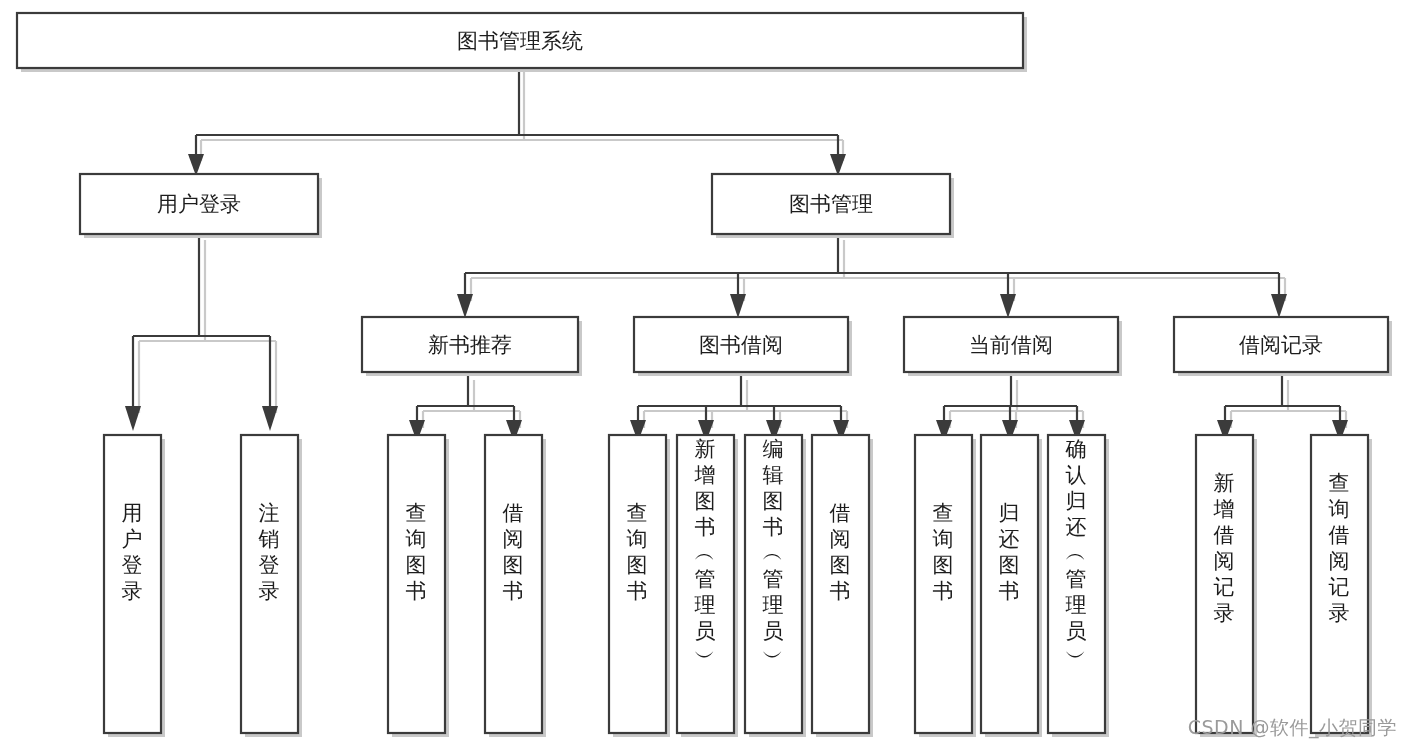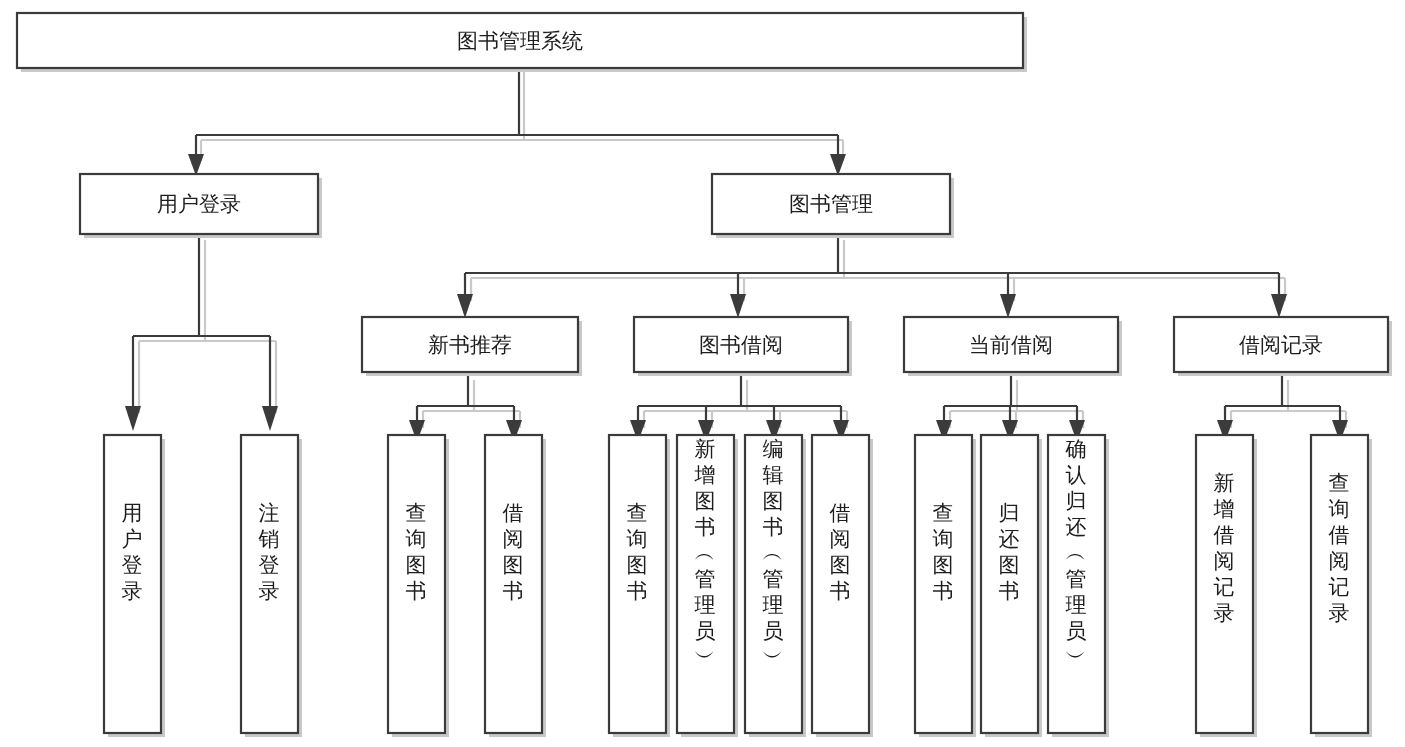--- a/index.html
+++ b/index.html
@@ -240,13 +240,14 @@
     </g>
 
     <g>
       <rect class="node-shadow" x="1315" y="439" width="57" height="298"></rect>
       <rect class="node-box" x="1311" y="435" width="57" height="298"></rect>
       <text class="node-label-v" x="1339" y="490"><tspan x="1339" dy="0">查</tspan><tspan x="1339" dy="26">询</tspan><tspan x="1339" dy="26">借</tspan><tspan x="1339" dy="26">阅</tspan><tspan x="1339" dy="26">记</tspan><tspan x="1339" dy="26">录</tspan></text>
     </g>
 
   </svg>
 
+  <div class="watermark">CSDN @软件_小贺同学</div>
 </div>
 
 </body></html>

